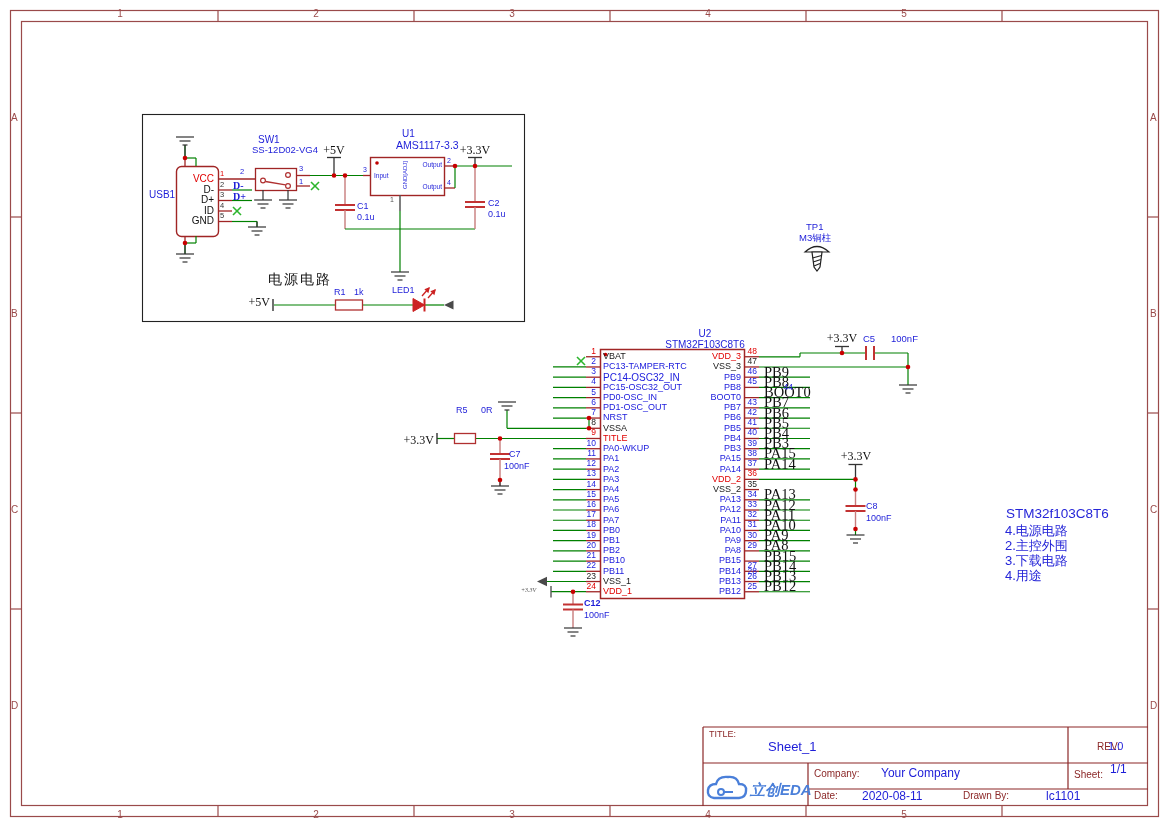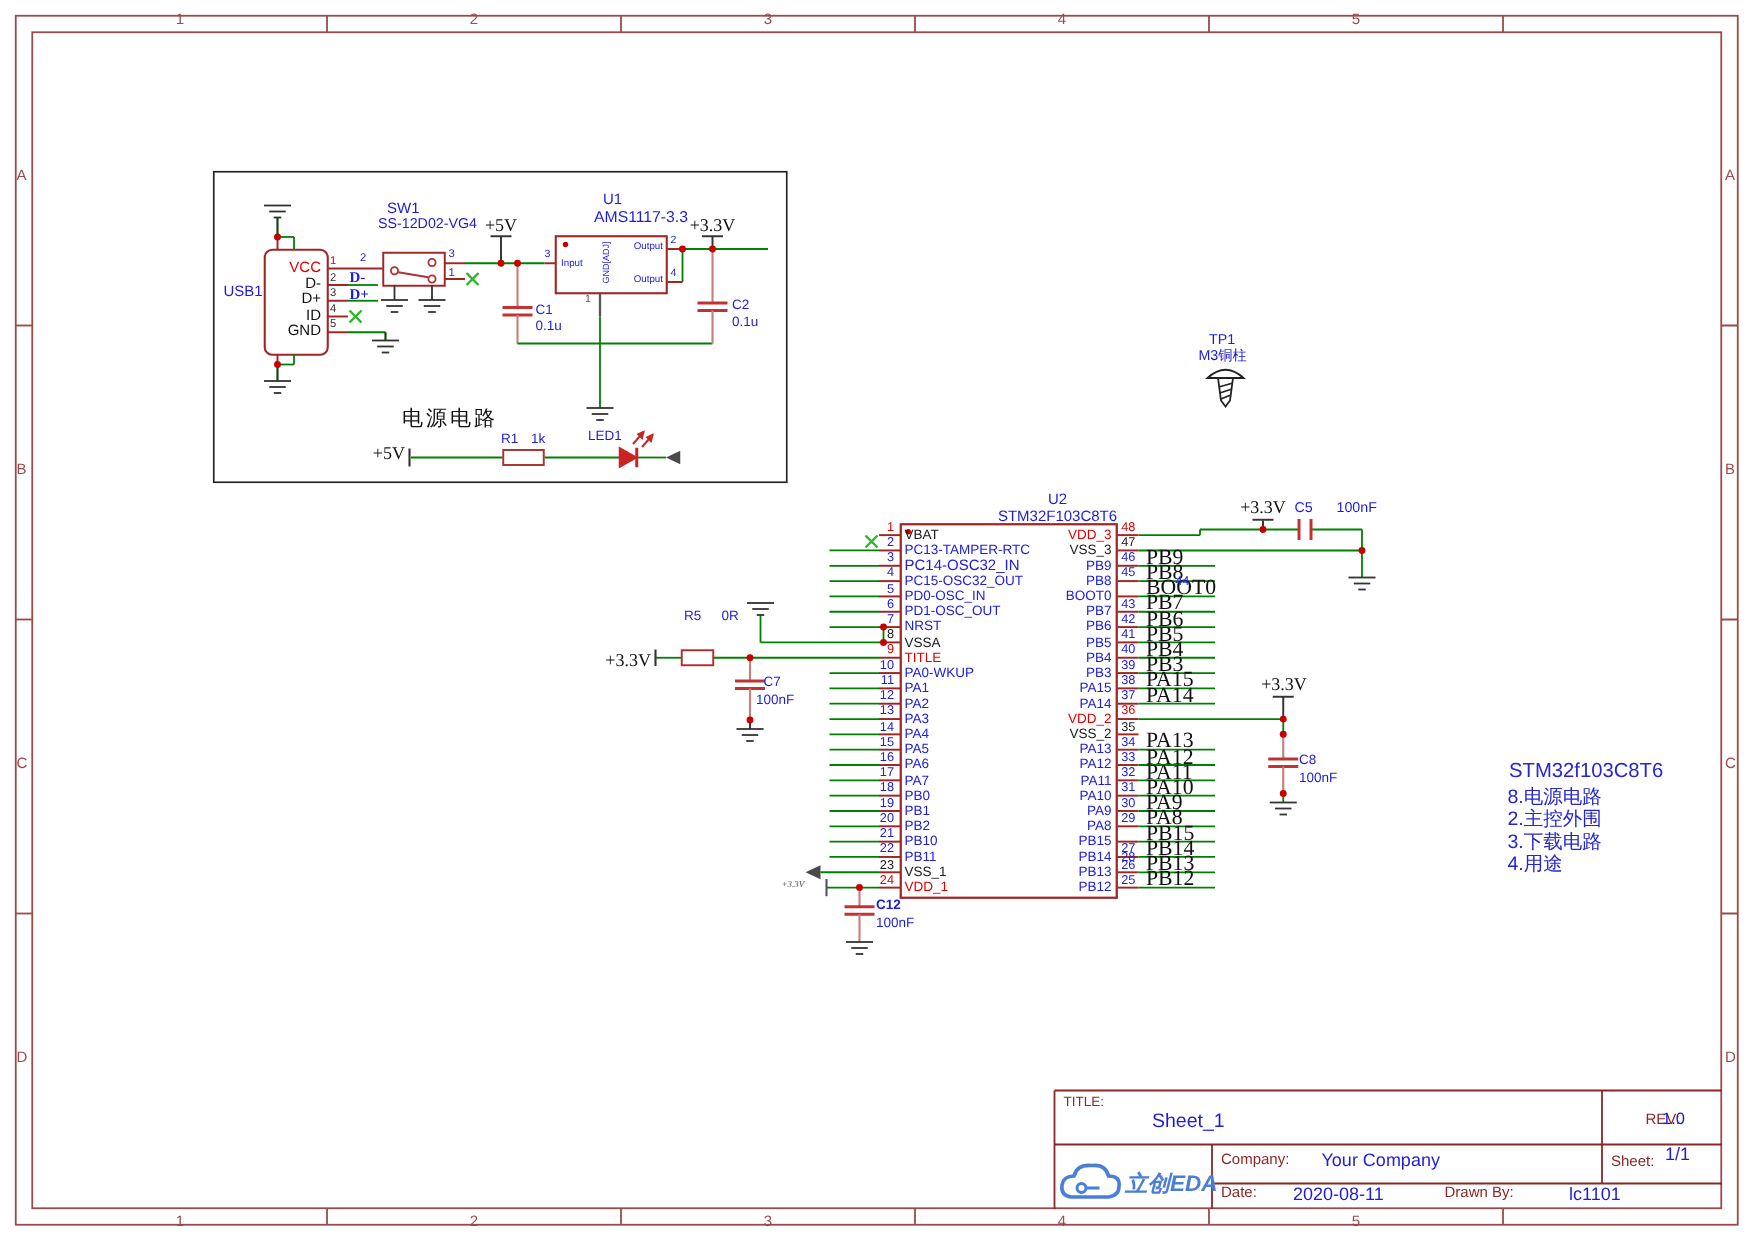--- a/index.html
+++ b/index.html
@@ -441,21 +441,21 @@
 <span class="t blue" style="left:584px;top:611px;font-size:9px;">100nF</span>
 <span class="t blk serif ctr" style="left:824px;top:332px;width:36px;font-size:12px;">+3.3V</span>
 <span class="t blue" style="left:863px;top:334px;font-size:9.5px;">C5</span>
 <span class="t blue" style="left:891px;top:334px;font-size:9.5px;">100nF</span>
 <span class="t blk serif ctr" style="left:838px;top:450px;width:36px;font-size:12px;">+3.3V</span>
 <span class="t blue" style="left:866px;top:502px;font-size:9px;">C8</span>
 <span class="t blue" style="left:866px;top:514px;font-size:9px;">100nF</span>
 <span class="t gray serif it" style="left:521px;top:587px;font-size:6px;">+3.3V</span>
 
 <span class="t note" style="left:1006px;top:507px;font-size:13.5px;">STM32f103C8T6</span>
-<span class="t note" style="left:1005px;top:524px;font-size:13px;">8.电源电路</span>
+<span class="t note" style="left:1005px;top:524px;font-size:13px;">4.电源电路</span>
 <span class="t note" style="left:1005px;top:539px;font-size:13px;">2.主控外围</span>
 <span class="t note" style="left:1005px;top:554px;font-size:13px;">3.下载电路</span>
 <span class="t note" style="left:1005px;top:569px;font-size:13px;">4.用途</span>
 
 <span class="t dred" style="left:709px;top:730px;font-size:9px;">TITLE:</span>
 <span class="t blue" style="left:768px;top:740px;font-size:13px;">Sheet_1</span>
 <span class="t dred" style="left:1076px;top:742px;font-size:10px;margin-left:21px;">REV:</span>
 <span class="t blue" style="left:1108px;top:741px;font-size:11px;">1.0</span>
 <span class="t dred" style="left:814px;top:769px;font-size:10px;">Company:</span>
 <span class="t blue" style="left:881px;top:767px;font-size:12px;">Your Company</span>

